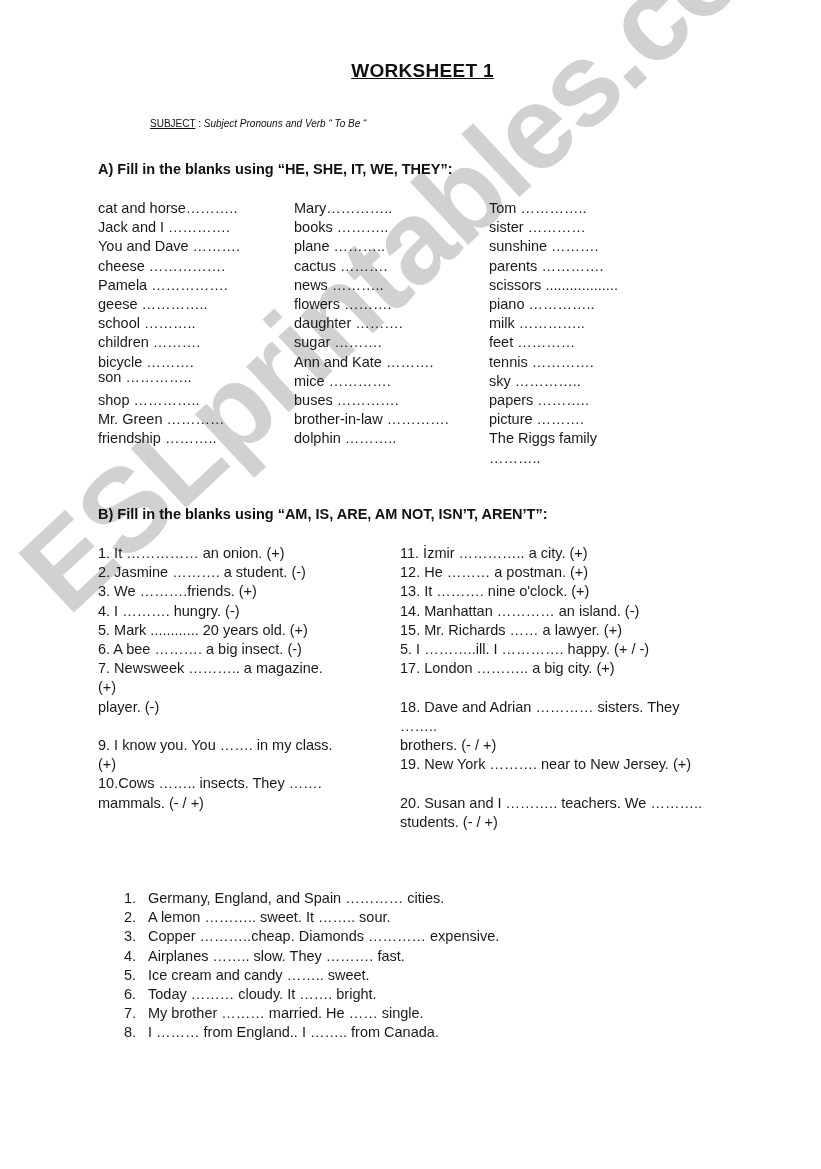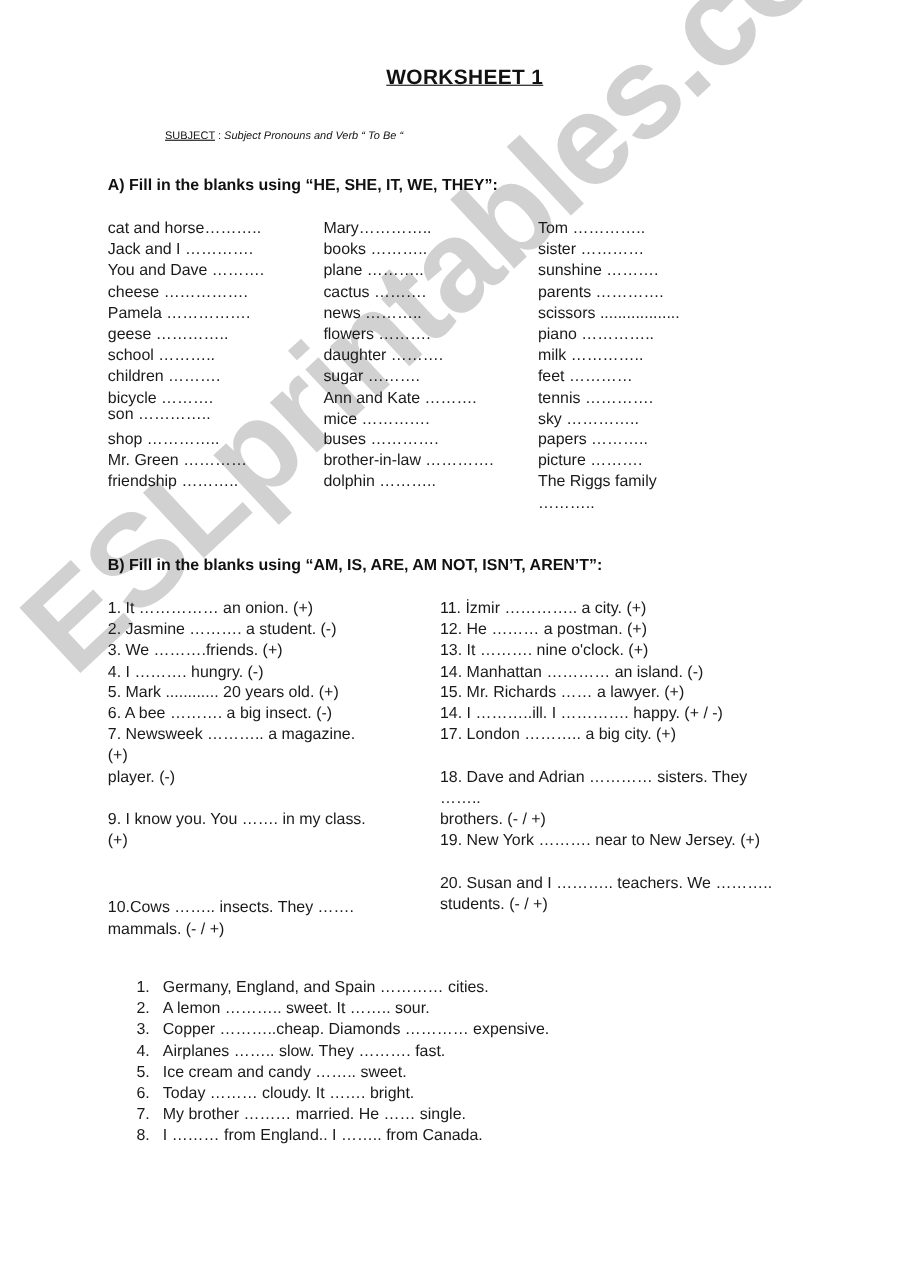--- a/index.html
+++ b/index.html
@@ -103,21 +103,21 @@
         <span class="cont">7. Newsweek ……….. a magazine.</span>
         <span class="cont">(+)</span>
       </div>
       <div class="b-item" style="left: 98px; top: 697.6px;">
         <span class="cont">    player. (-)</span>
       </div>
       <div class="b-item" style="left: 98px; top: 736px;">
         <span class="cont">9. I know you. You ……. in my class.</span>
         <span class="cont">(+)</span>
       </div>
-      <div class="b-item" style="left: 98px; top: 774.4px; margin-top: 42px;">
+      <div class="b-item" style="left: 98px; top: 774.4px;">
         <span class="cont">10.Cows ……..  insects. They …….</span>
         <span class="cont">     mammals. (- / +)</span>
       </div>
     </div>
   <div id="sec-b-right">
       <div class="b-item" style="left: 400px; top: 544px;">
         <span class="cont">11. İzmir ………….. a city. (+)</span>
       </div>
       <div class="b-item" style="left: 400px; top: 563.2px;">
         <span class="cont">12. He ………  a postman. (+)</span>
@@ -125,21 +125,21 @@
       <div class="b-item" style="left: 400px; top: 582.4px;">
         <span class="cont">13. It ………. nine o'clock. (+)</span>
       </div>
       <div class="b-item" style="left: 400px; top: 601.6px;">
         <span class="cont">14. Manhattan ………… an island. (-)</span>
       </div>
       <div class="b-item" style="left: 400px; top: 620.8px;">
         <span class="cont">15. Mr. Richards …… a lawyer. (+)</span>
       </div>
       <div class="b-item" style="left: 400px; top: 640px;">
-        <span class="cont">14. I ………..ill. I …………. happy. (+ / -)</span>
+        <span class="cont">5. I ………..ill. I …………. happy. (+ / -)</span>
       </div>
       <div class="b-item" style="left: 400px; top: 659.2px;">
         <span class="cont">17. London ……….. a big city. (+)</span>
       </div>
       <div class="b-item" style="left: 400px; top: 697.6px;">
         <span class="cont">18. Dave and Adrian …………  sisters. They</span>
         <span class="cont">……..</span>
         <span class="cont">      brothers. (- / +)</span>
       </div>
       <div class="b-item" style="left: 400px; top: 755.2px;">

